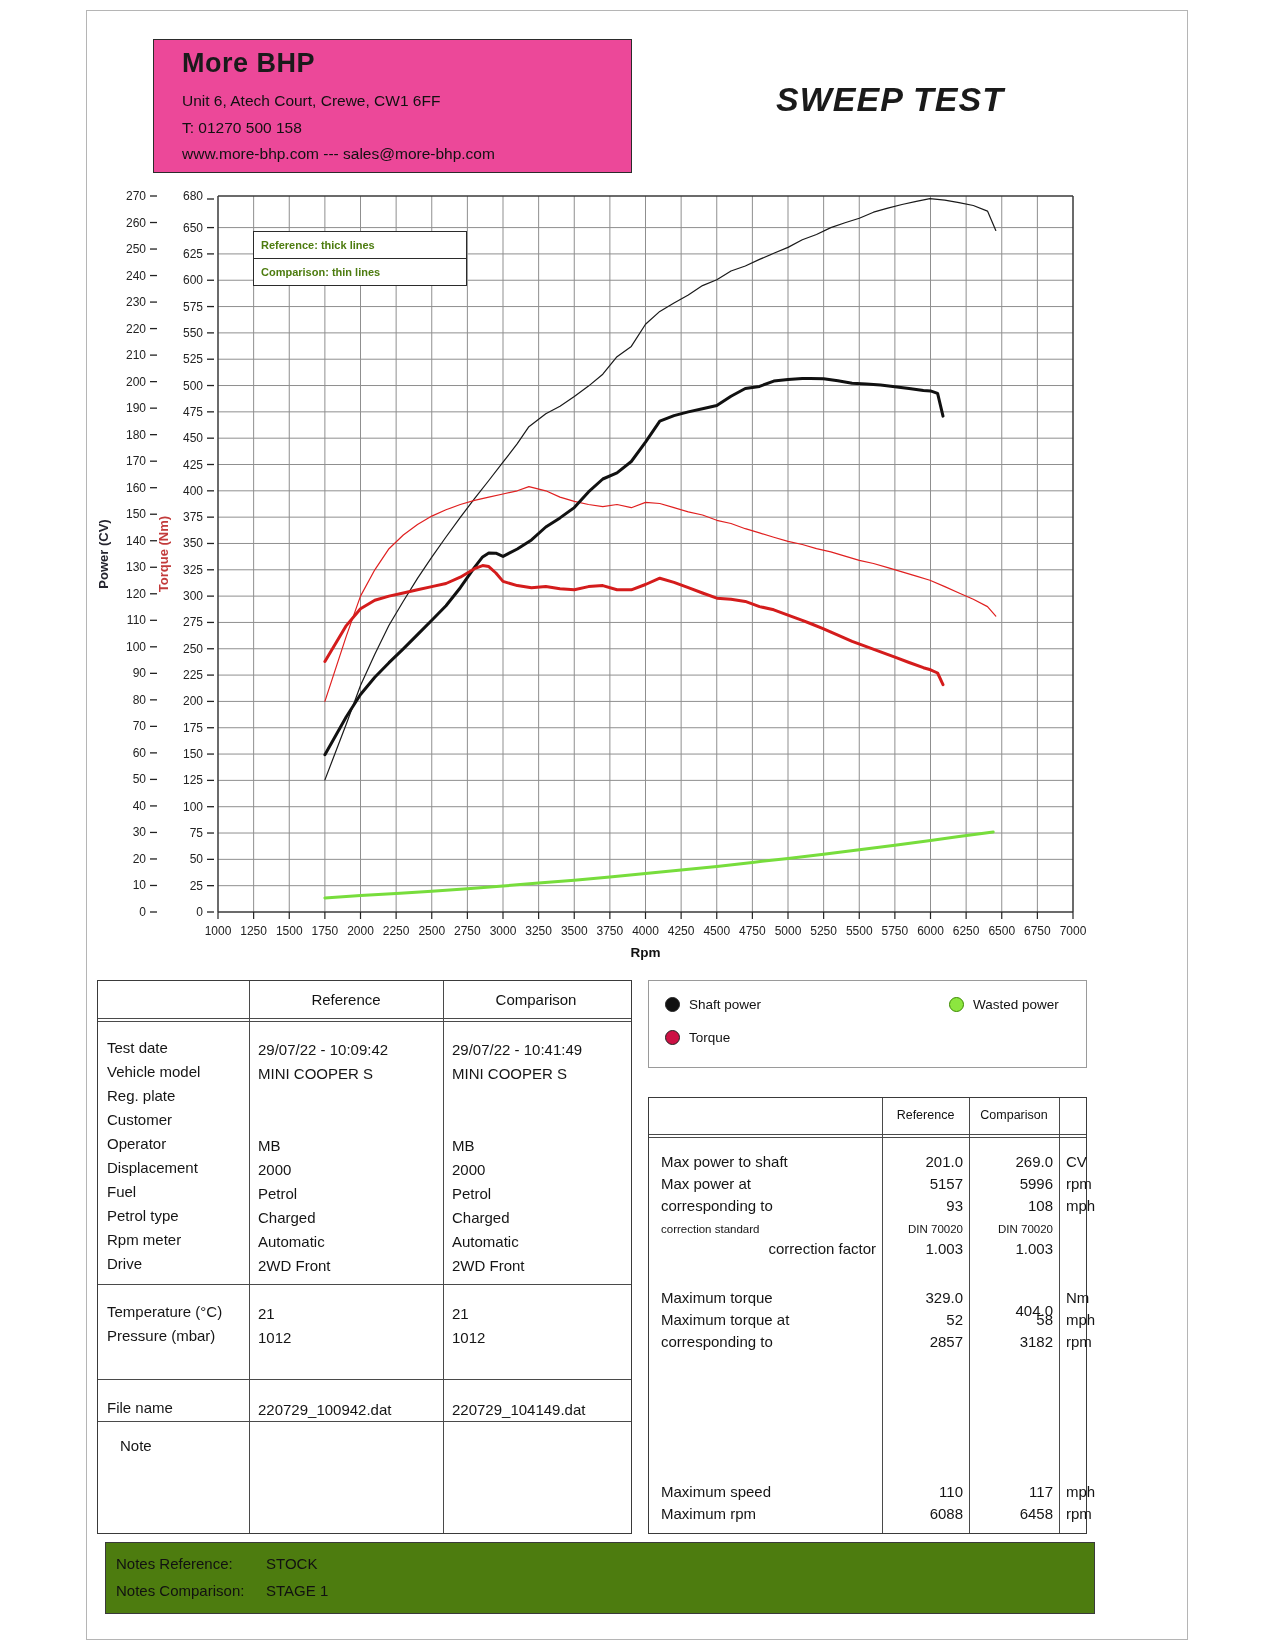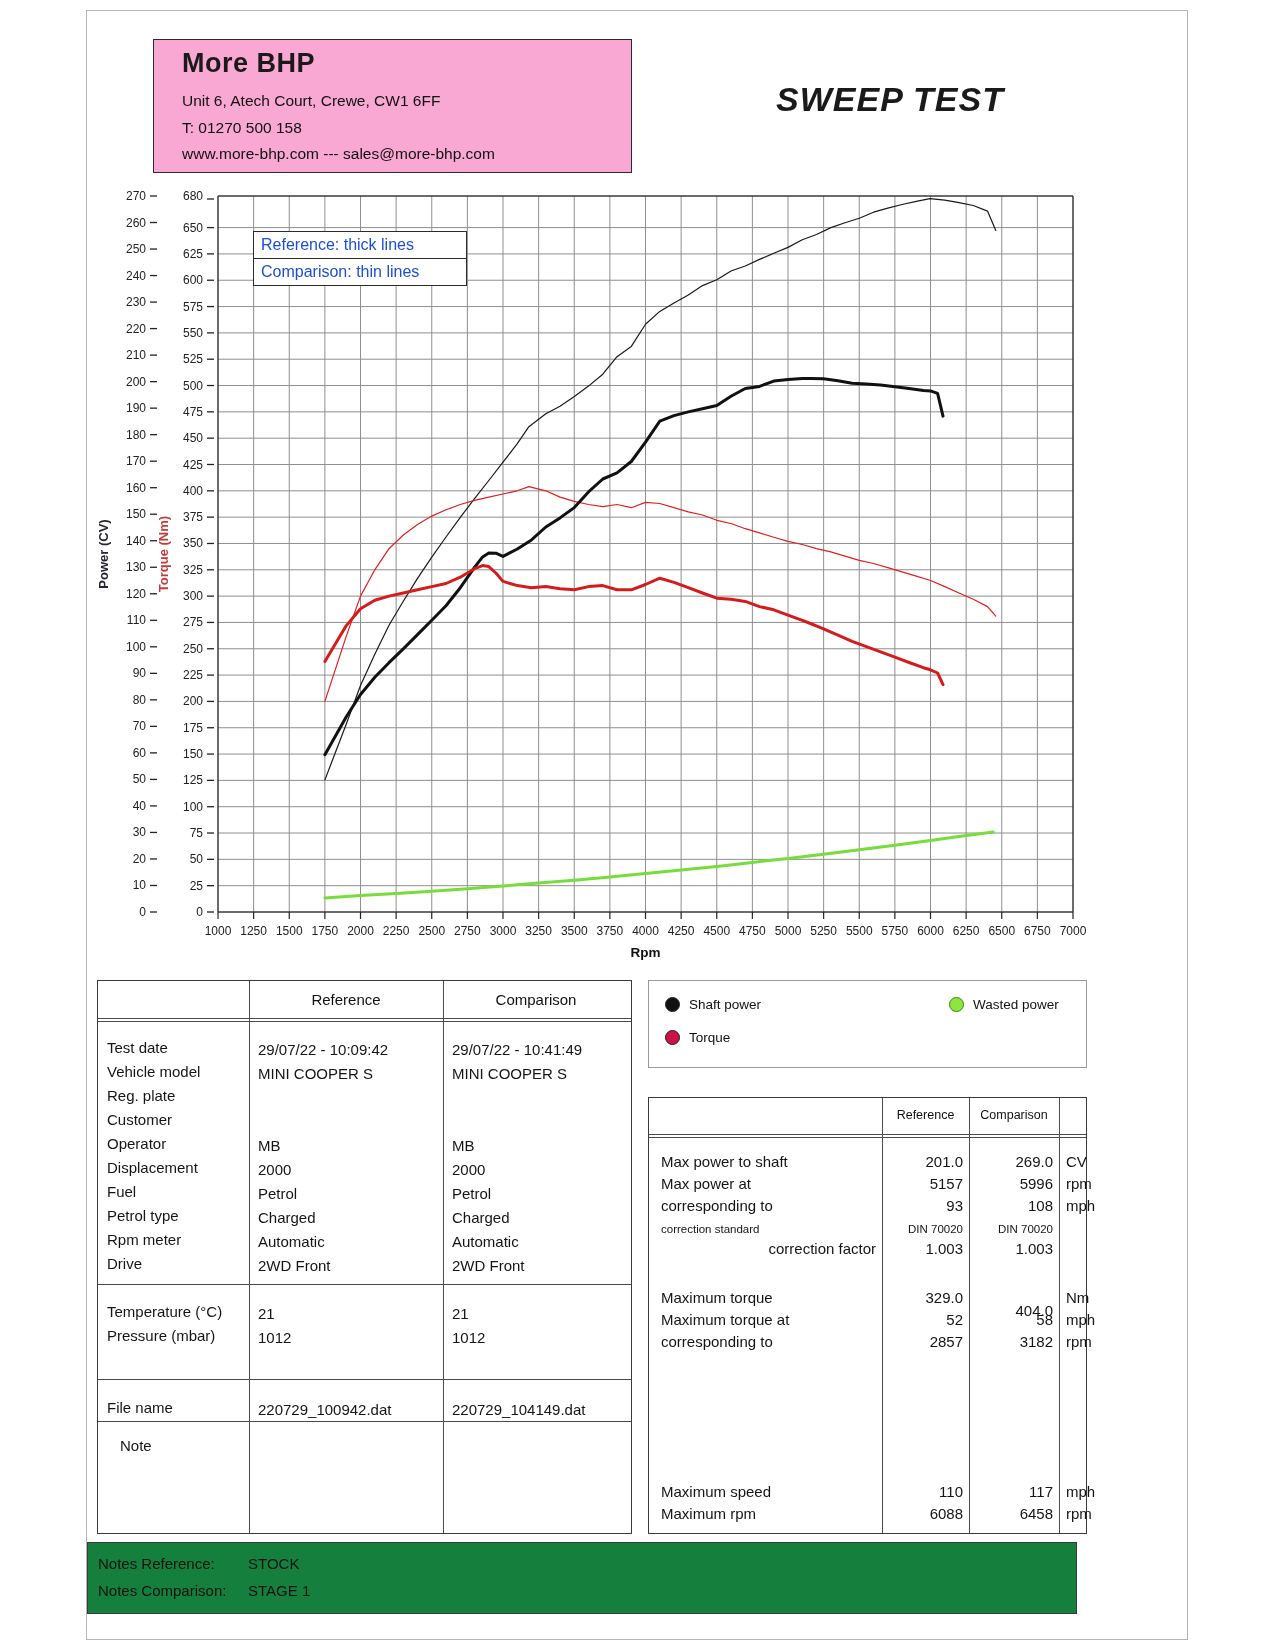--- a/index.html
+++ b/index.html
@@ -3,43 +3,43 @@
 <meta charset="utf-8">
 <style>
   html,body{margin:0;padding:0;}
   body{
     width:1275px;height:1650px;position:relative;background:#ffffff;
     font-family:"Liberation Sans",sans-serif;color:#1a1a1a;
     -webkit-font-smoothing:antialiased;
   }
   .abs{position:absolute;}
   .page-border{left:86px;top:10px;width:1100px;height:1628px;border:1px solid #b5b5b5;}
-  .header-box{left:153px;top:39px;width:477px;height:132px;border:1px solid #2b2b2b;background:#f9a8d4;}
+  .header-box{left:153px;top:39px;width:477px;height:132px;border:1px solid #2b2b2b;background:#ec4899;}
   .company{position:absolute;left:28px;top:8px;font-size:27px;font-weight:bold;letter-spacing:0.5px;}
   .addr{position:absolute;left:28px;font-size:15.5px;color:#111;}
   .addr.l1{top:52px;} .addr.l2{top:79px;} .addr.l3{top:105px;}
   .report-title{left:700px;top:80px;width:380px;text-align:center;font-size:34px;font-weight:bold;font-style:italic;letter-spacing:1px;}
   .chart-wrap{left:88px;top:178px;width:1005px;height:795px;}
   .chart-legendbox{left:253px;top:231px;width:212px;background:#fff;border:1px solid #2b2b2b;}
-  .chart-legendbox .row{height:26px;line-height:26px;padding-left:7px;font-size:16px;color:#1d4ed8;}
+  .chart-legendbox .row{height:26px;line-height:26px;padding-left:7px;font-size:11px;color:#4d7c0f;font-weight:bold;}
   .chart-legendbox .row + .row{border-top:1px solid #2b2b2b;}
   .legend-box{left:648px;top:980px;width:437px;height:86px;border:1px solid #9a9a9a;background:#fff;}
   .legend-item{position:absolute;display:flex;align-items:center;font-size:13.5px;color:#111;}
   .legend-dot{width:15px;height:15px;border-radius:50%;margin-right:9px;border:1px solid #222;box-sizing:border-box;}
   .table-box{border:1.5px solid #3a3a3a;background:#fff;}
   .info-table{left:97px;top:980px;width:533px;height:552px;}
   .results-table{left:648px;top:1097px;width:437px;height:435px;}
   .vline{position:absolute;top:0;bottom:0;width:1px;background:#4a4a4a;}
   .hline{position:absolute;left:0;right:0;height:1px;background:#4a4a4a;}
   .th{position:absolute;font-size:15px;color:#111;text-align:center;}
   .th-sm{position:absolute;font-size:12.5px;color:#111;text-align:center;}
   .cell{position:absolute;font-size:15px;white-space:nowrap;color:#151515;}
   .cell.small{font-size:11.5px;}
   .cell.num{text-align:right;}
-  .notes-box{left:87px;top:1542px;width:988px;height:70px;border:1.5px solid #3a3a3a;background:#15803d;}
+  .notes-box{left:105px;top:1542px;width:988px;height:70px;border:1.5px solid #3a3a3a;background:#4d7c0f;}
   .notes-label{position:absolute;left:10px;font-size:15px;color:#111;}
   .notes-value{position:absolute;left:160px;font-size:15px;color:#111;}
   svg text{font-family:"Liberation Sans",sans-serif;}
 </style>
 </head>
 <body>
 
 <div class="abs page-border"></div>
 
 <div class="abs header-box">

